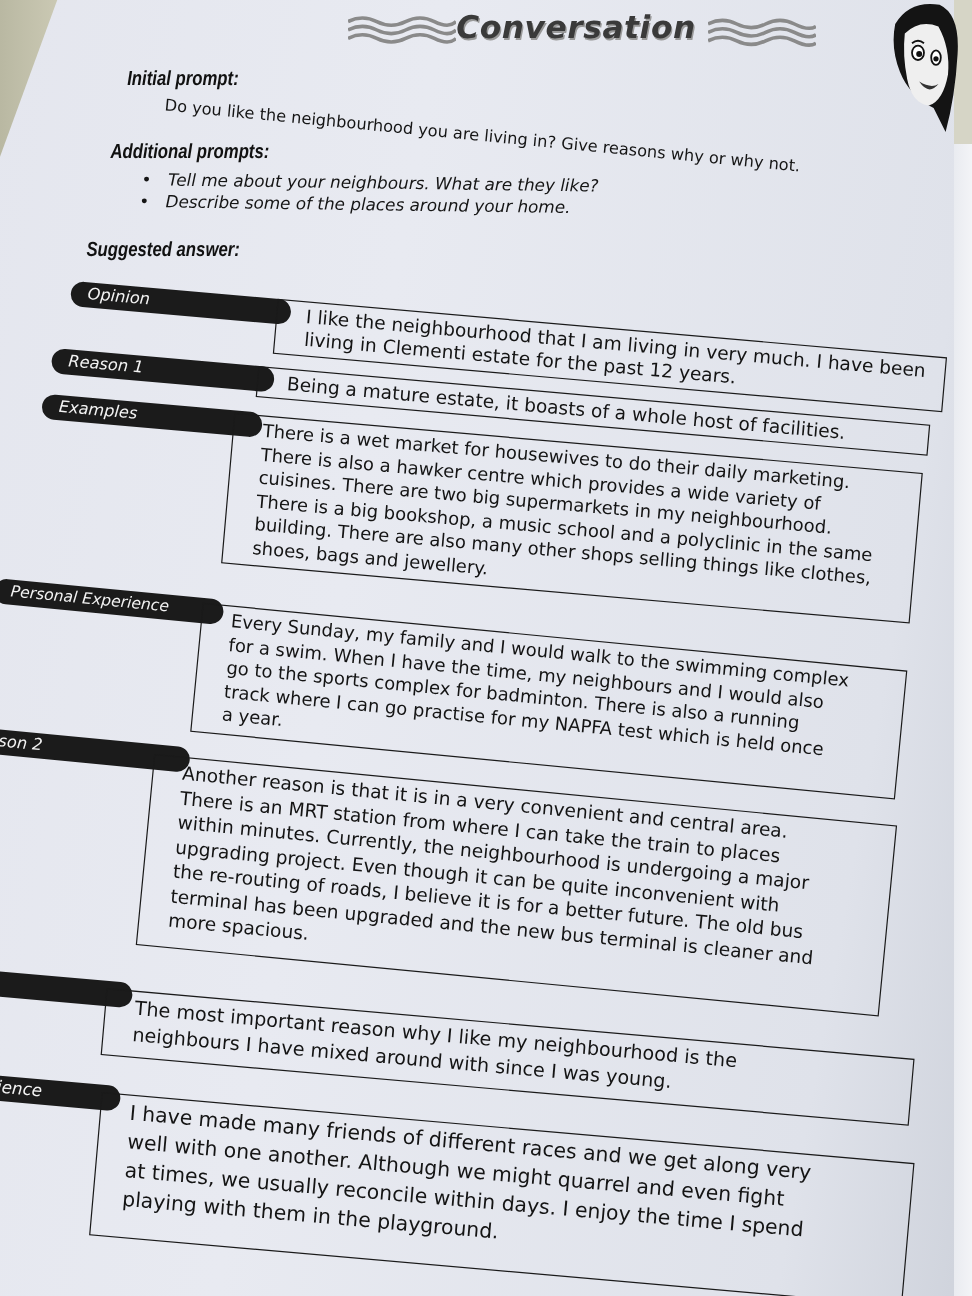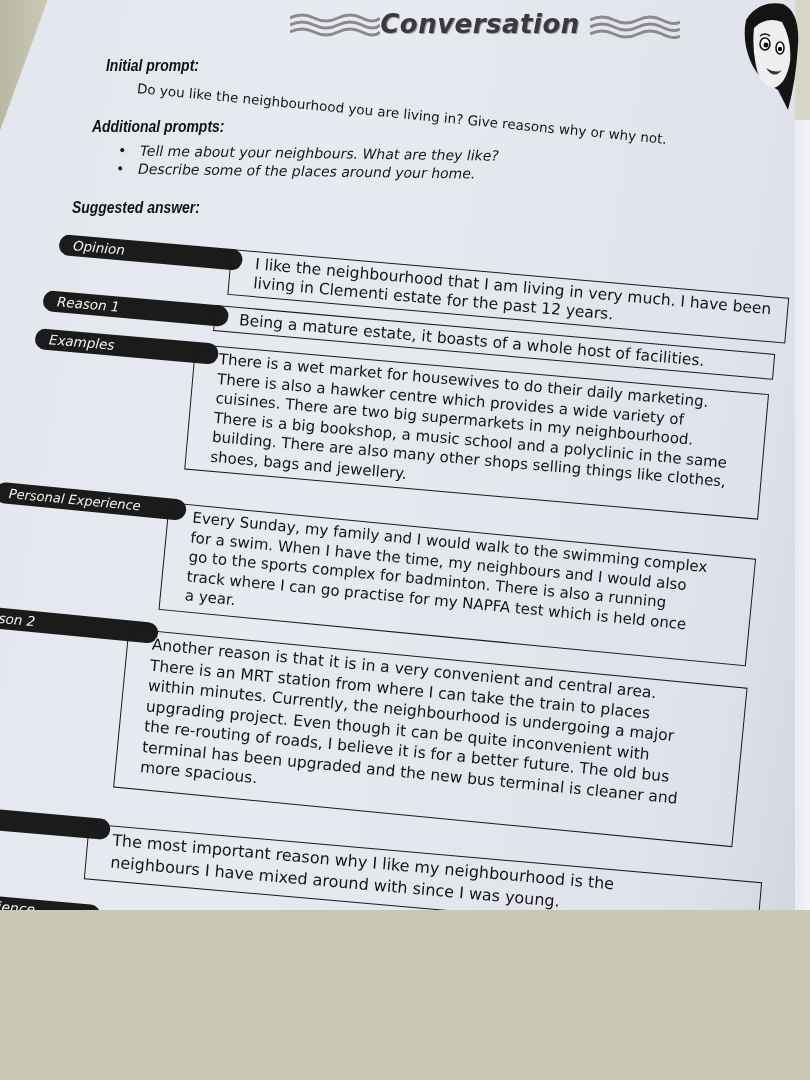--- a/index.html
+++ b/index.html
@@ -4,21 +4,21 @@
   <style>
     html, body {
       margin: 0; padding: 0;
       width: 810px; height: 1080px;
       overflow: hidden;
       background: #c9c8b4;
       font-family: "DejaVu Sans", sans-serif;
     }
     .scene {
       position: relative;
-      width: 810px; height: 910px;
+      width: 810px; height: 1080px;
       overflow: hidden;
       background: linear-gradient(90deg, #b9b8a2 0px, #cfcdb8 60px, #d6d5c6 100px);
     }
     .page {
       position: absolute;
       left: -40px; top: -20px;
       width: 835px; height: 1140px;
       background: linear-gradient(100deg, #e4e6ee 0%, #e8eaf1 40%, #dfe2ea 85%, #cfd3dc 100%);
       clip-path: polygon(95px 0, 835px 0, 835px 1140px, 0 1140px, 0 260px);
       box-shadow: 0 0 10px rgba(0,0,0,0.2);

